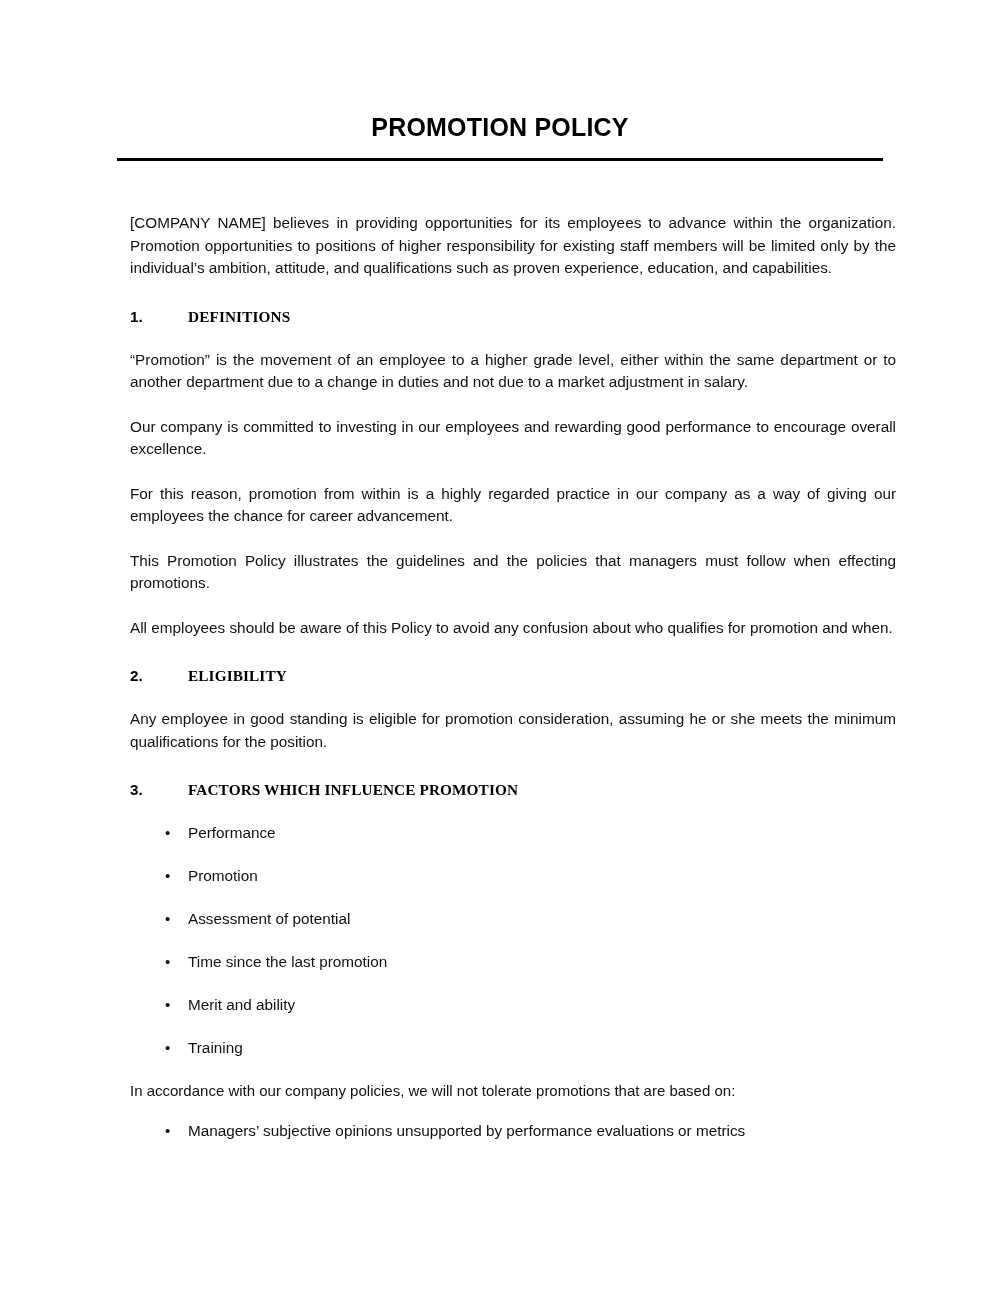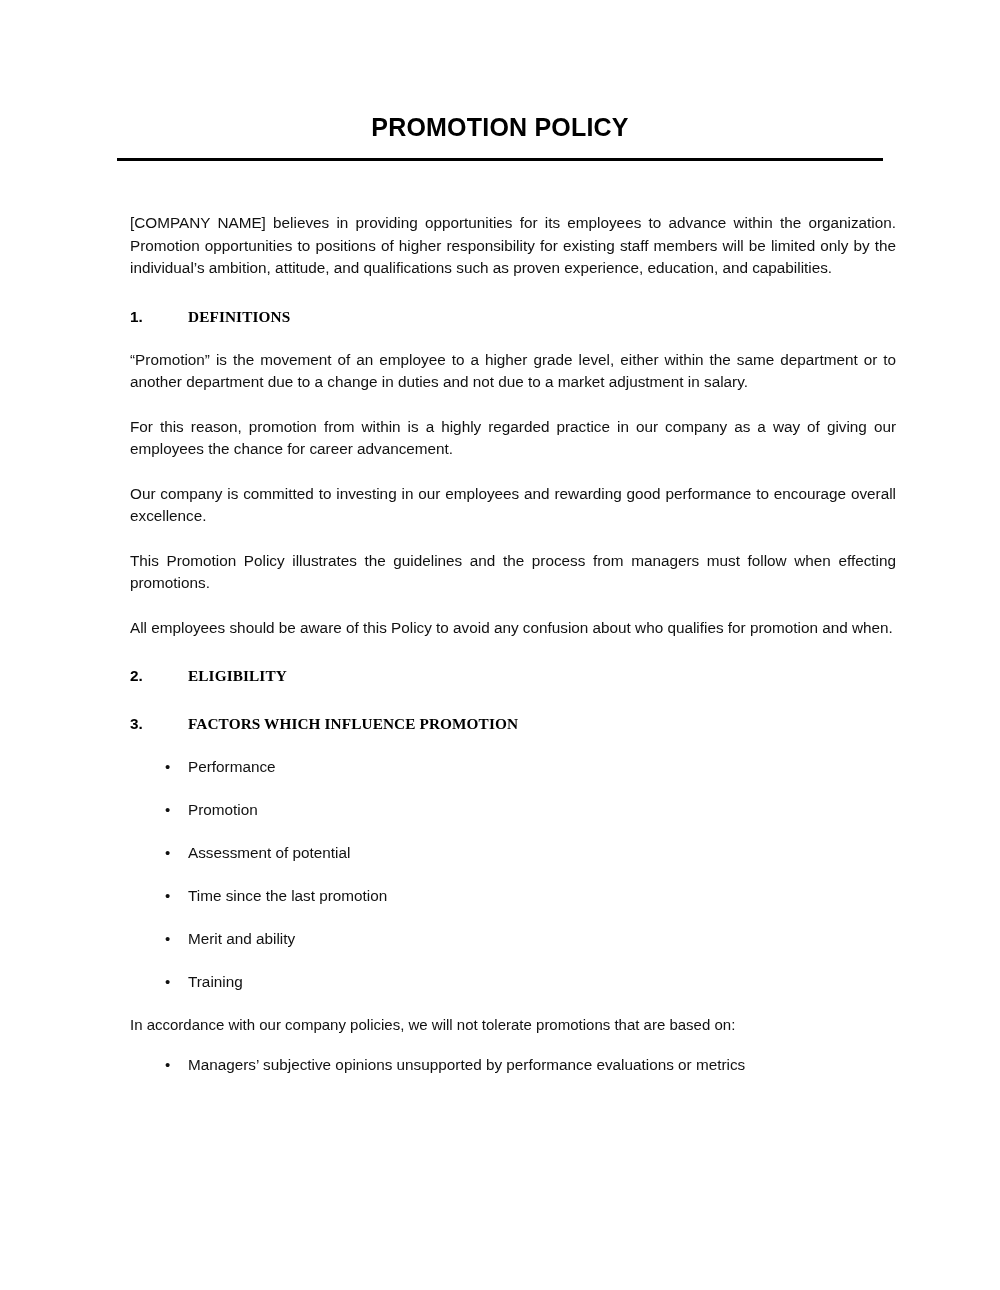--- a/index.html
+++ b/index.html
@@ -164,30 +164,31 @@
   <div class="body">
 
     <p class="para intro">[COMPANY NAME] believes in providing opportunities for its employees to advance within the organization. Promotion opportunities to positions of higher responsibility for existing staff members will be limited only by the individual’s ambition, attitude, and qualifications such as proven experience, education, and capabilities.</p>
 
     <div class="heading sec1">
       <span class="num">1.</span>
       <span class="htext">DEFINITIONS</span>
     </div>
 
     <p class="para">“Promotion” is the movement of an employee to a higher grade level, either within the same department or to another department due to a change in duties and not due to a market adjustment in salary.</p>
+    <p class="para">Our company is committed to investing in our employees and rewarding good performance to encourage overall excellence.</p>
     <p class="para">For this reason, promotion from within is a highly regarded practice in our company as a way of giving our employees the chance for career advancement.</p>
-    <p class="para">Our company is committed to investing in our employees and rewarding good performance to encourage overall excellence.</p>
-    <p class="para">This Promotion Policy illustrates the guidelines and the process from managers must follow when effecting promotions.</p>
+    <p class="para">This Promotion Policy illustrates the guidelines and the policies that managers must follow when effecting promotions.</p>
     <p class="para">All employees should be aware of this Policy to avoid any confusion about who qualifies for promotion and when.</p>
 
     <div class="heading sec2">
       <span class="num">2.</span>
       <span class="htext">ELIGIBILITY</span>
     </div>
 
+    <p class="para">Any employee in good standing is eligible for promotion consideration, assuming he or she meets the minimum qualifications for the position.</p>
 
     <div class="heading sec3">
       <span class="num">3.</span>
       <span class="htext">FACTORS WHICH INFLUENCE PROMOTION</span>
     </div>
 
 
     <ul class="bullets first-group">
       <li>
         <span class="dot">•</span>

